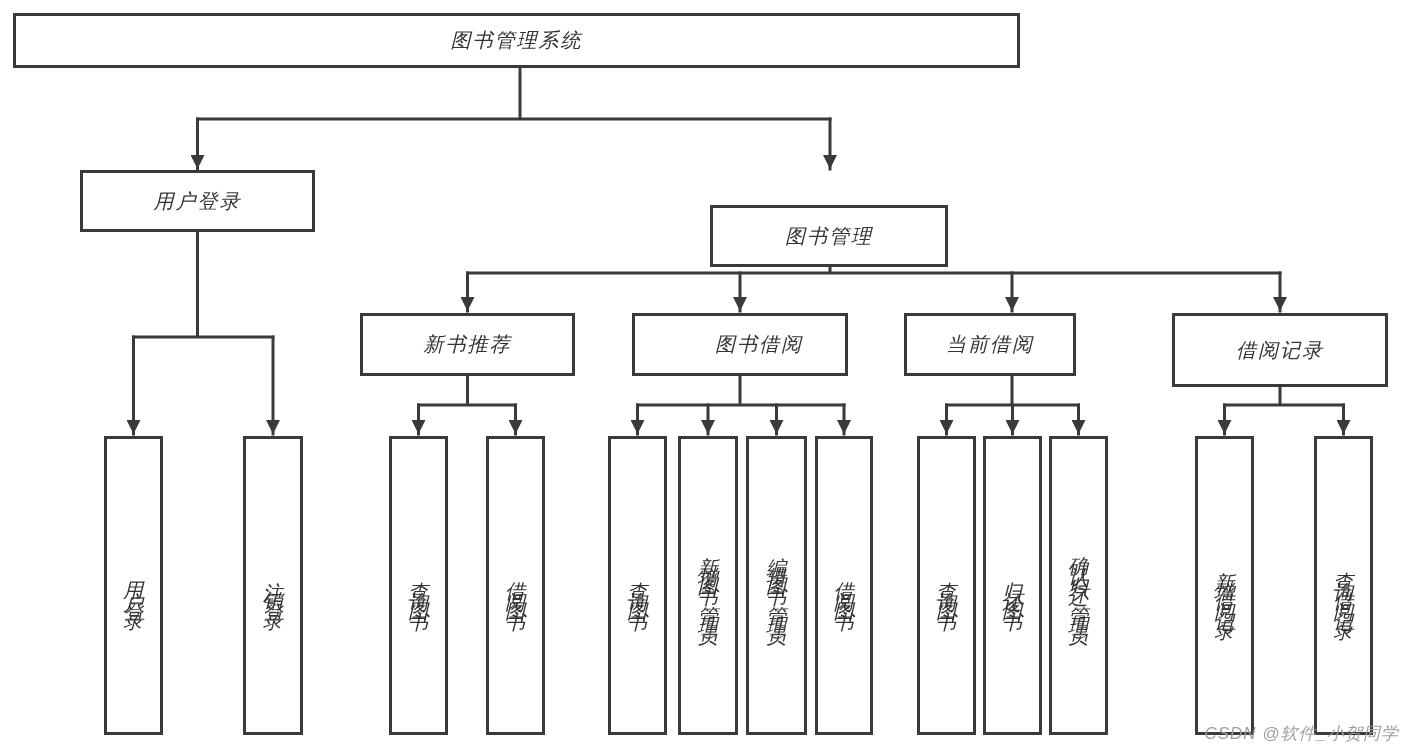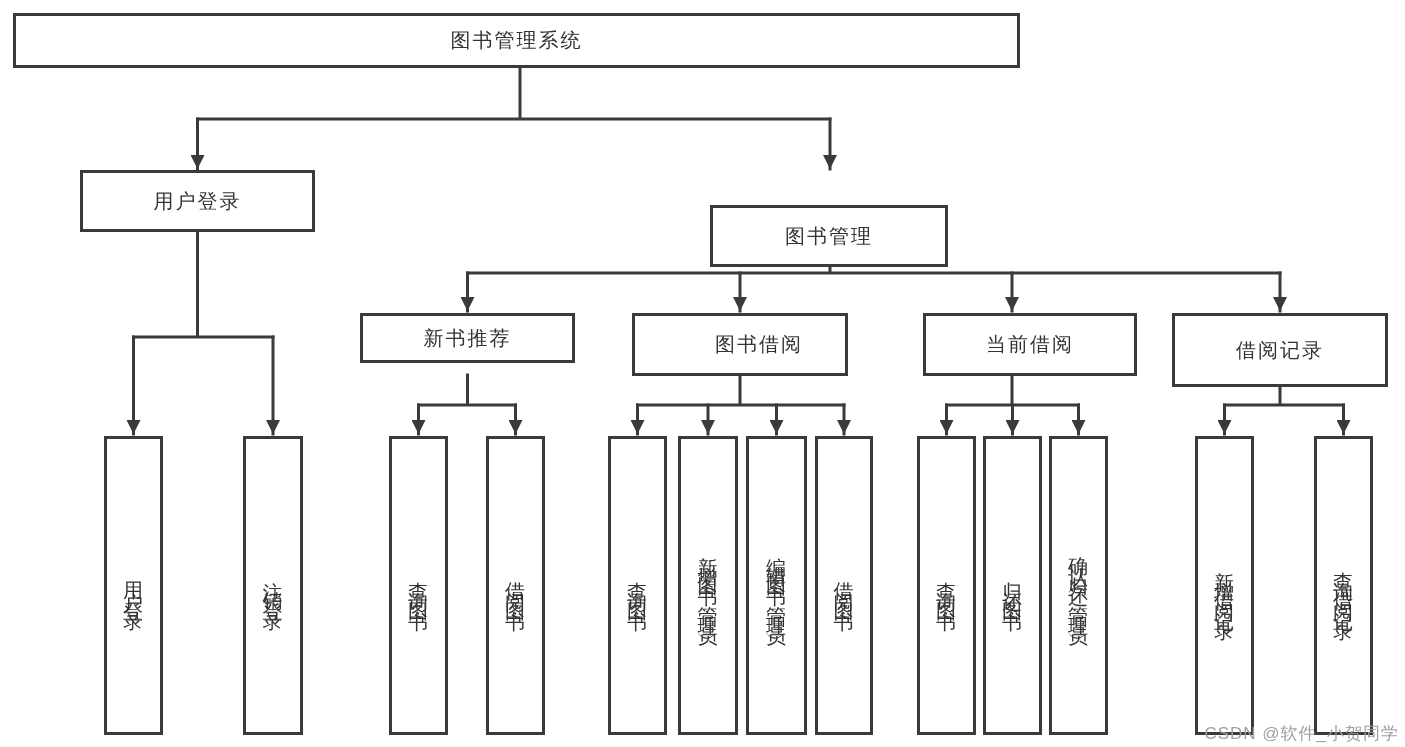--- a/index.html
+++ b/index.html
@@ -7,20 +7,21 @@
     padding: 0;
     background: #ffffff;
     font-family: "Liberation Sans", sans-serif;
   }
   .canvas {
     position: relative;
     width: 1405px;
     height: 747px;
     background: #ffffff;
     overflow: hidden;
+    font-style: italic;
   }
   svg.wires {
     position: absolute;
     left: 0; top: 0;
     width: 1405px;
     height: 747px;
     z-index: 1;
   }
   .node {
     position: absolute;
@@ -112,27 +113,27 @@
     <span class="lbl">图书管理系统</span>
   </div>
 
   <div class="node" style="left:80px; top:170px; width:235px; height:62px;">
     <span class="lbl">用户登录</span>
   </div>
   <div class="node" style="left:710px; top:170px; width:238px; height:62px;margin-top:35px;">
     <span class="lbl">图书管理</span>
   </div>
 
-  <div class="node" style="left:360px; top:313px; width:215px; height:50px;">
+  <div class="node" style="left:360px; top:313px; width:215px; height:63px;">
     <span class="lbl">新书推荐</span>
   </div>
   <div class="node" style="left:632px; top:313px; width:216px; height:63px;padding-left:38px;">
     <span class="lbl">图书借阅</span>
   </div>
-  <div class="node" style="left:904px; top:313px; width:214px; height:63px;margin-left:19px;">
+  <div class="node" style="left:904px; top:313px; width:172px; height:63px;">
     <span class="lbl">当前借阅</span>
   </div>
   <div class="node" style="left:1172px; top:313px; width:216px; height:74px;">
     <span class="lbl">借阅记录</span>
   </div>
 
   <div class="node leaf" style="left:104px; top:436px; width:59px; height:299px;">
     <span class="lbl">用户登录</span>
   </div>
   <div class="node leaf" style="left:243px; top:436px; width:60px; height:299px;">

